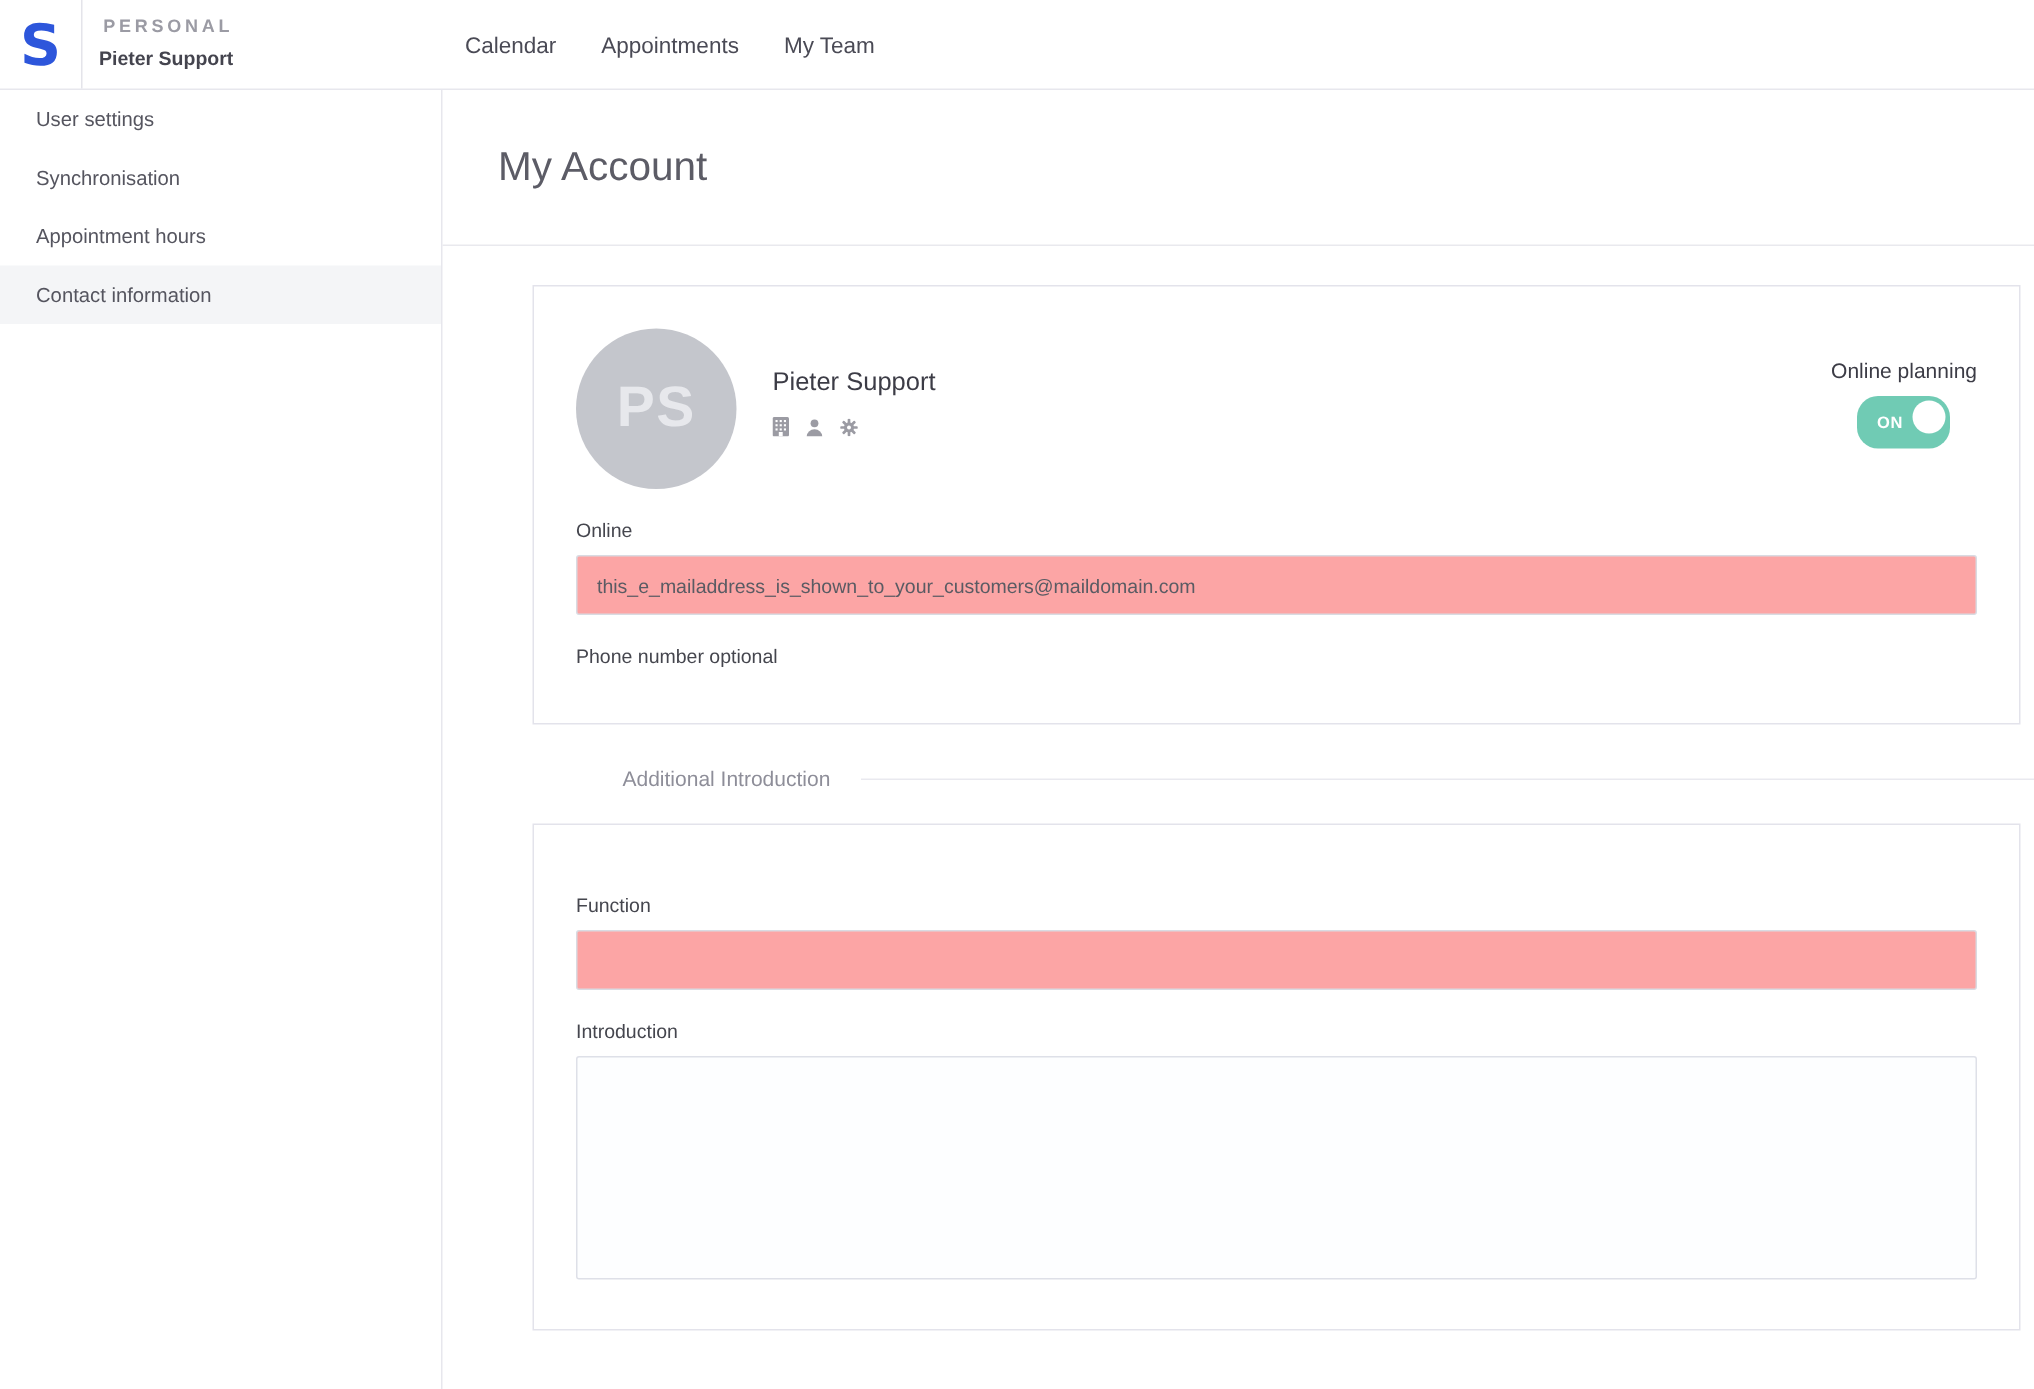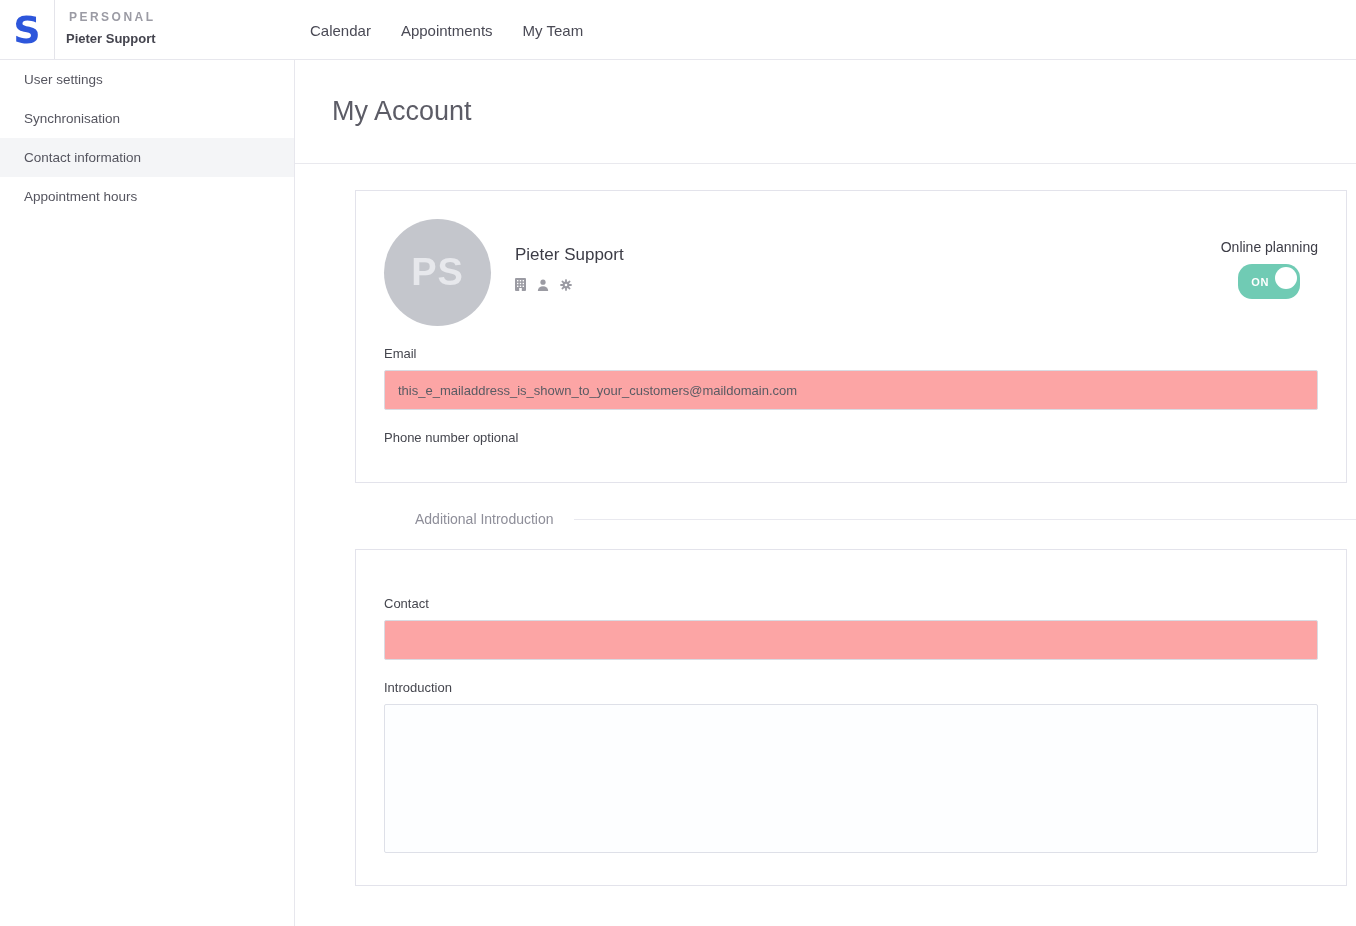--- a/index.html
+++ b/index.html
@@ -86,22 +86,22 @@
     <div class="nav-item">Calendar</div>
     <div class="nav-item">Appointments</div>
     <div class="nav-item">My Team</div>
   </nav>
 </div>
 
 <div class="body-row">
   <aside class="sidebar">
     <div class="side-item">User settings</div>
     <div class="side-item">Synchronisation</div>
+    <div class="side-item">Appointment hours</div>
     <div class="side-item active">Contact information</div>
-    <div class="side-item">Appointment hours</div>
   </aside>
 
   <main class="content">
     <div class="title-bar">
       <h1 class="page-title">My Account</h1>
     </div>
 
     <div class="main-pad">
 
       <section class="card">
@@ -150,37 +150,37 @@
           <div class="online-block">
             <div class="online-label">Online planning</div>
             <div class="toggle">
               <span class="toggle-text">ON</span>
               <span class="toggle-knob"></span>
             </div>
           </div>
         </div>
 
         <div class="field-group">
-          <div class="field-label">Email</div>
+          <div class="field-label">Online</div>
           <input class="text-input" type="text" value="this_e_mailaddress_is_shown_to_your_customers@maildomain.com" style="">
         </div>
 
         <div class="field-group">
           <div class="field-label">Phone number optional</div>
         </div>
       </section>
 
       <div class="section-row">
         <span class="section-title">Additional Introduction</span>
         <span class="section-line"></span>
       </div>
 
       <section class="card card2">
         <div class="field-group" style="margin-top:18px;">
-          <div class="field-label">Contact</div>
+          <div class="field-label">Function</div>
           <input class="text-input" type="text" value="" style="">
         </div>
 
         <div class="field-group">
           <div class="field-label">Introduction</div>
           <textarea class="text-area" style=""></textarea>
         </div>
       </section>
     </div>
   </main>

